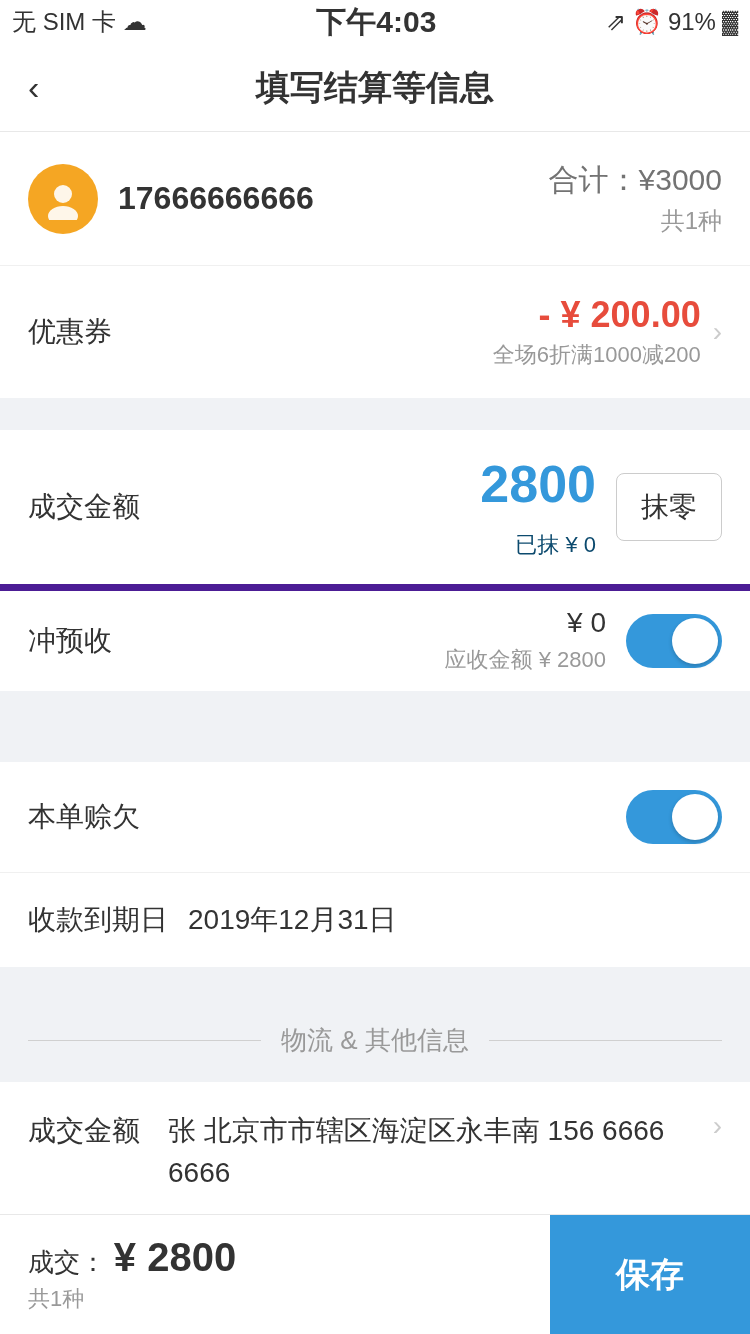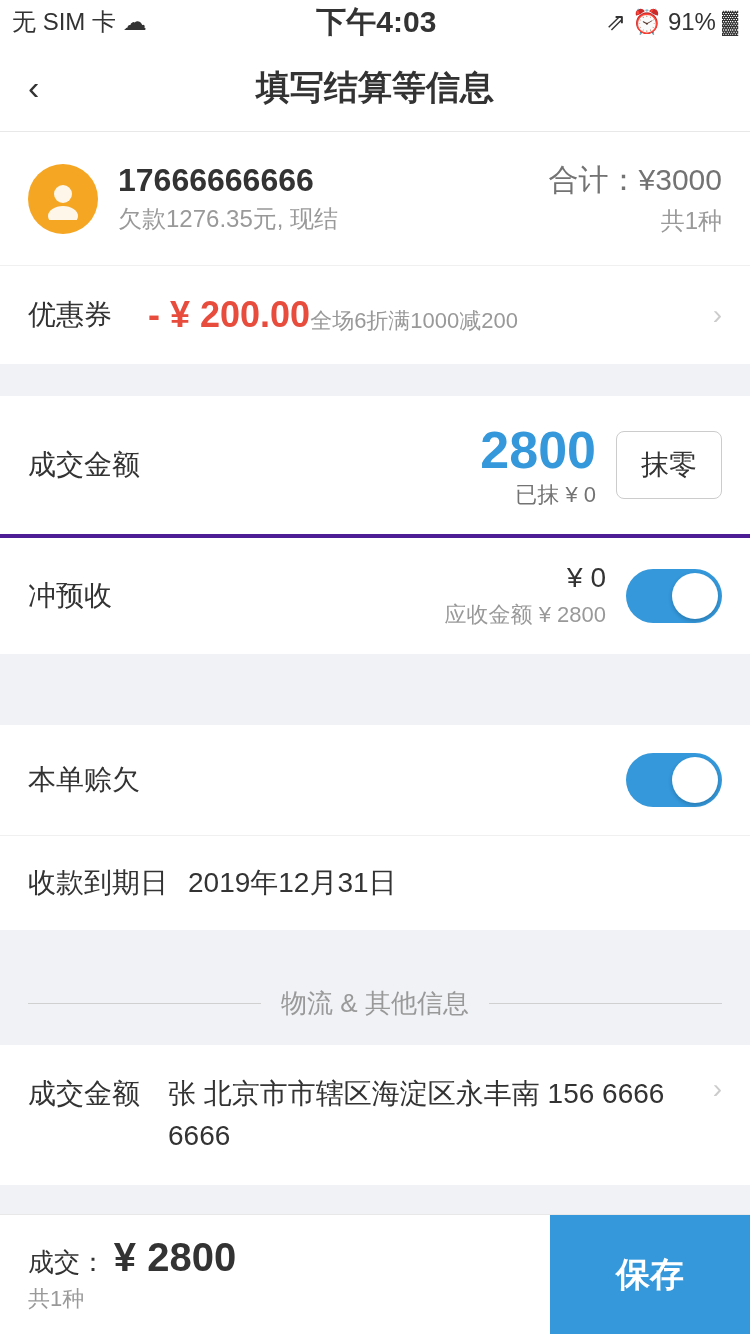--- a/index.html
+++ b/index.html
@@ -98,21 +98,21 @@
       border-top: 1px solid #f0f0f0;
     }
     .row-label {
       font-size: 28px;
       color: #333;
       min-width: 120px;
     }
     .row-right {
       flex: 1;
       display: flex;
-      flex-direction: row;
+      flex-direction: column;
       align-items: flex-end;
     }
     .row-value-red { font-size: 36px; color: #e74c3c; font-weight: 600; }
     .row-sub { font-size: 22px; color: #999; margin-top: 4px; }
     .row-chevron {
       color: #ccc;
       font-size: 28px;
       margin-left: 12px;
     }
 
@@ -130,40 +130,40 @@
       background: #fff;
     }
     .deal-label { font-size: 28px; color: #333; min-width: 140px; }
     .deal-right {
       flex: 1;
       display: flex;
       flex-direction: column;
       align-items: flex-end;
     }
     .deal-amount { font-size: 52px; font-weight: 700; color: #3498db; }
-    .deal-sub { font-size: 22px; color: #737373; margin-top: 0; }
+    .deal-sub { font-size: 22px; color: #0c4a6e; margin-top: 16px; }
     .round-btn {
       margin-left: 20px;
       padding: 14px 24px;
       border: 1px solid #ccc;
       border-radius: 8px;
       font-size: 28px;
       color: #333;
       background: #fff;
       white-space: nowrap;
       cursor: pointer;
     }
 
     
     .toggle-row {
       display: flex;
       align-items: center;
-      padding: 24px 28px;
-      background: #fff;
-      border-top: 4px solid #4c1d95;
+      padding: 16px 28px;
+      background: #fff;
+      border-top: 7px solid #4c1d95;
     }
     .toggle-label { font-size: 28px; color: #333; }
     .toggle-right {
       flex: 1;
       display: flex;
       flex-direction: column;
       align-items: flex-end;
     }
     .toggle-value { font-size: 28px; color: #333; margin-bottom: 6px; }
     .toggle-sub { font-size: 22px; color: #999; }
@@ -325,21 +325,20 @@
   <div class="card-section">
     <div class="customer-row">
       <div class="avatar">
         <svg viewBox="0 0 42 42" fill="none" xmlns="http://www.w3.org/2000/svg">
           <circle cx="21" cy="16" r="9" fill="#fff" opacity="0.9"></circle>
           <ellipse cx="21" cy="38" rx="15" ry="10" fill="#fff" opacity="0.9"></ellipse>
         </svg>
       </div>
       <div class="customer-info">
         <div class="customer-phone">17666666666</div>
-        <div class="customer-debt">欠款1276.35元, 现结</div>
       </div>
       <div class="total-section">
         <div class="total-amount">合计：¥3000</div>
         <div class="total-count">共1种</div>
       </div>
     </div>
 
     <div class="row-item">
       <div class="row-label">优惠券</div>
       <div class="row-right">

